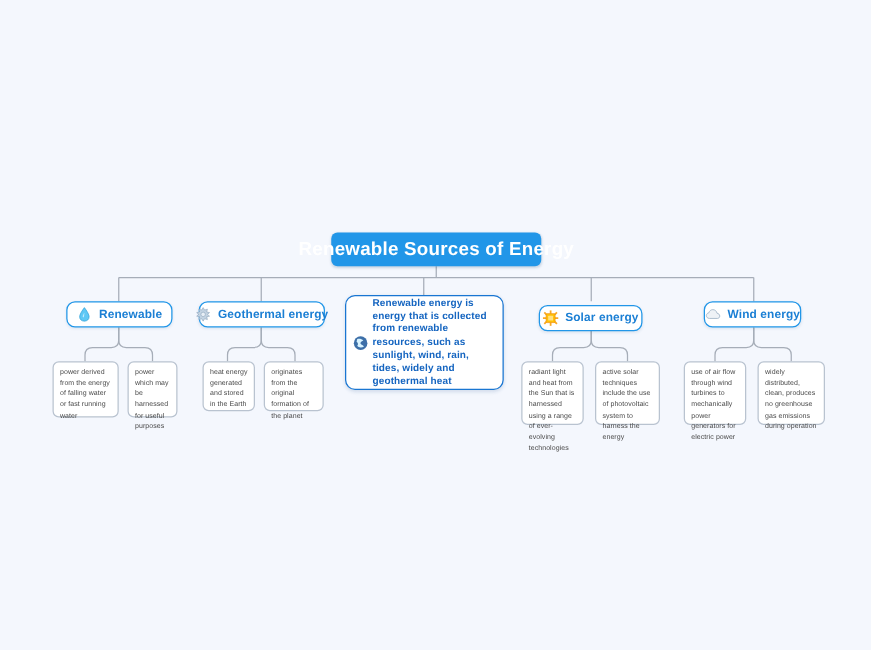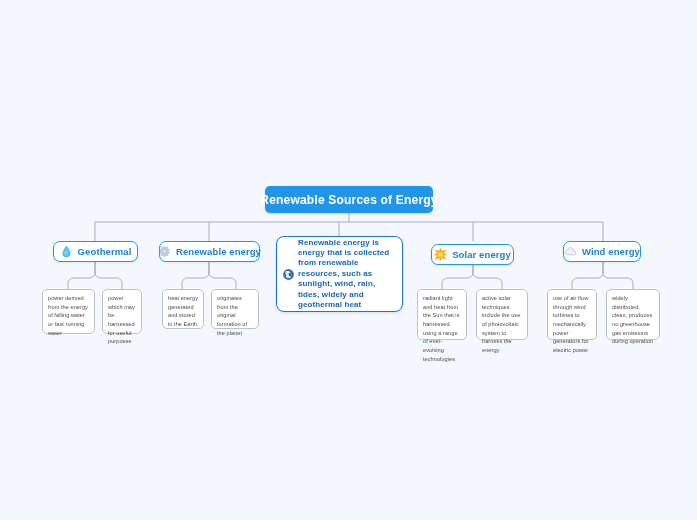--- a/index.html
+++ b/index.html
@@ -42,21 +42,21 @@
     background: #2196e8;
     border-radius: 5px;
     box-sizing: border-box;
     display: flex;
     align-items: center;
     justify-content: center;
     box-shadow: 0 1px 2px rgba(20,70,120,0.20);
   }
   .root-label {
     color: #ffffff;
-    font-size: 12px;
+    font-size: 15px;
     font-weight: bold;
     letter-spacing: 0.2px;
     white-space: nowrap;
   }
 
   
   .branch-node {
     position: absolute;
     background: #ffffff;
     border: 1.4px solid #2196e8;
@@ -164,29 +164,29 @@
 
   <div class="root-node">
     <span class="root-label">Renewable Sources of Energy</span>
   </div>
 
   <div class="branch-node" style="left:53px; top:241px; width:85px; height:21px;">
     <svg class="branch-icon" viewBox="0 0 24 24" xmlns="http://www.w3.org/2000/svg">
       <path d="M12 2 C12 2 5 11 5 15.5 C5 19.6 8.1 22 12 22 C15.9 22 19 19.6 19 15.5 C19 11 12 2 12 2 Z" fill="#5fc8f5" stroke="#2b9fd8" stroke-width="1"></path>
       <path d="M9.5 15.5 C9.5 13.5 11 11 12 9.5 C12 12 11.5 14.5 11 16.5 Z" fill="#d7f2ff" opacity="0.85"></path>
     </svg>
-    <span class="branch-label">Geothermal</span>
+    <span class="branch-label">Renewable</span>
   </div>
 
   <div class="branch-node" style="left:159px; top:241px; width:101px; height:21px;">
     <svg class="branch-icon" viewBox="0 0 24 24" xmlns="http://www.w3.org/2000/svg">
       <path d="M12 2 L14.2 5.6 L18.3 4.3 L17.3 8.5 L21.5 9.4 L18.4 12 L21.5 14.6 L17.3 15.5 L18.3 19.7 L14.2 18.4 L12 22 L9.8 18.4 L5.7 19.7 L6.7 15.5 L2.5 14.6 L5.6 12 L2.5 9.4 L6.7 8.5 L5.7 4.3 L9.8 5.6 Z" fill="#c3d3e2" stroke="#8fa6bd" stroke-width="0.9" stroke-linejoin="round"></path>
       <circle cx="12" cy="12" r="3.3" fill="#e8eff6" stroke="#8fa6bd" stroke-width="0.9"></circle>
     </svg>
-    <span class="branch-label">Renewable energy</span>
+    <span class="branch-label">Geothermal energy</span>
   </div>
 
   <div class="def-node">
     <svg class="def-icon" viewBox="0 0 24 24" xmlns="http://www.w3.org/2000/svg">
       <circle cx="12" cy="12" r="10" fill="#3d6fa8"></circle>
       <path d="M7 6 C10 5 14 6 16 8 C13 9 11 11 12 13 C13 15 16 15 17 17 C14 19 9 19 7 16 C9 14 8 11 6 10 Z" fill="#d8f3ff"></path>
     </svg>
     <span class="def-label">Renewable energy is energy that is collected from renewable resources, such as sunlight, wind, rain, tides, widely and geothermal heat</span>
   </div>
 

